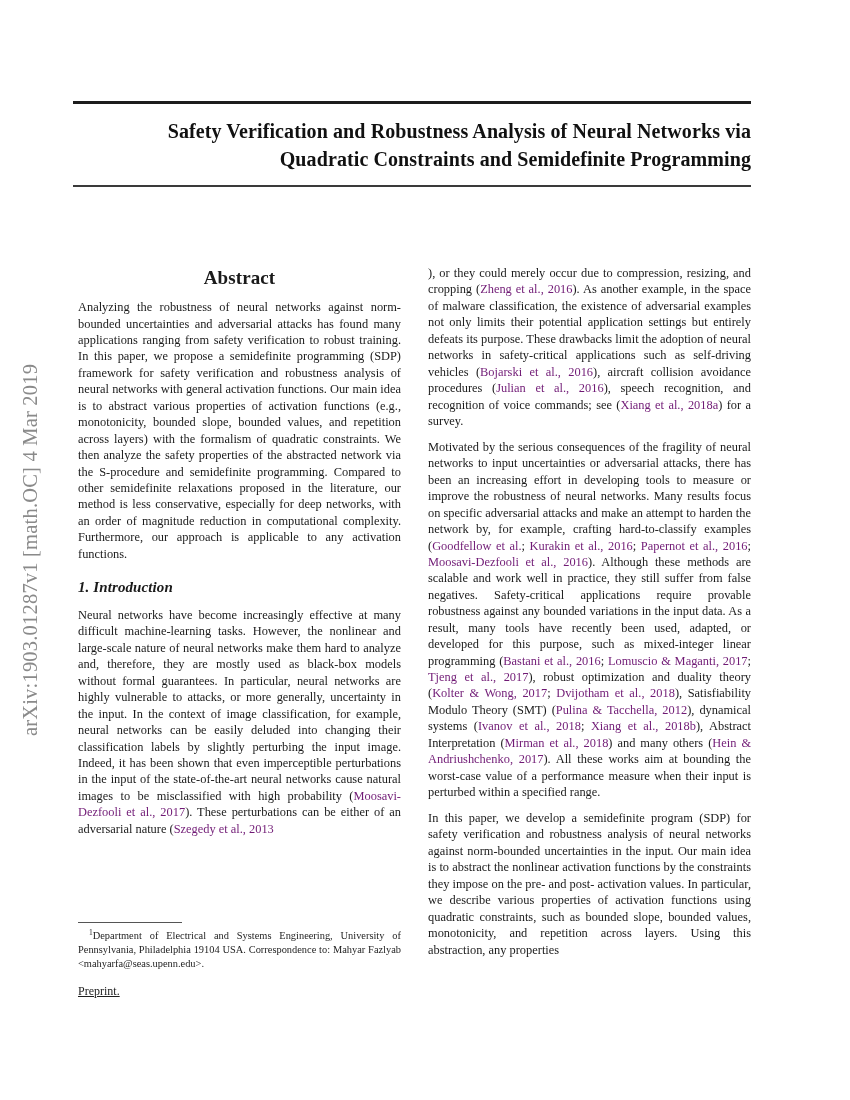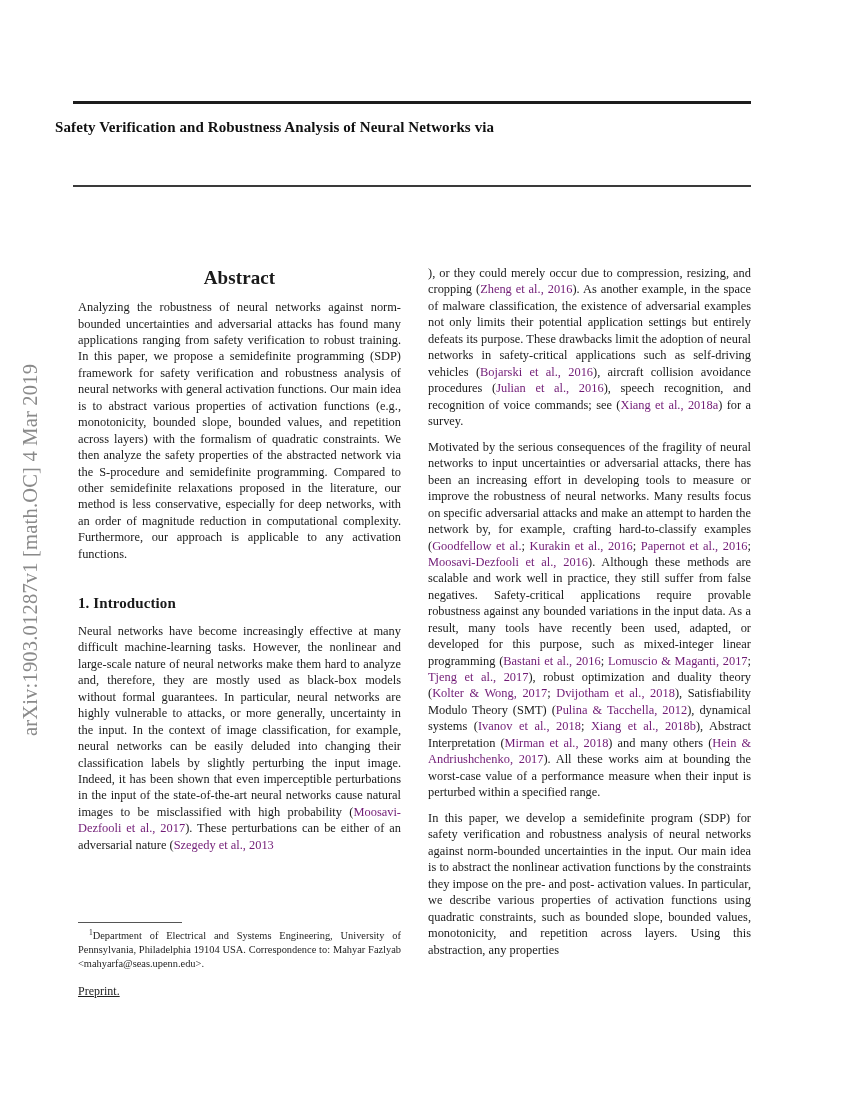--- a/index.html
+++ b/index.html
@@ -52,27 +52,27 @@
     left: 73px;
     top: 185px;
     width: 678px;
     height: 0;
     border-top: 2px solid #3a3a3a;
   }
 
   
   .title {
     position: absolute;
-    left: 55px;
+    left: 73px;
     top: 117px;
     width: 678px;
-    text-align: left;
-    font-family: "Liberation Serif", "DejaVu Serif", serif;
-    font-weight: bold;
-    font-size: 15px;
+    text-align: right;
+    font-family: "Liberation Serif", "DejaVu Serif", serif;
+    font-weight: bold;
+    font-size: 20px;
     line-height: 1.42;
     color: #111111;
     letter-spacing: 0.1px;
   }
   .title-line { display: block; }
 
   
   .authors {
     position: absolute;
     left: 73px;
@@ -117,23 +117,24 @@
     margin: 0 0 9.5px 0;
     text-align: justify;
     text-justify: inter-word;
     hyphens: manual;
   }
   .para:last-child { margin-bottom: 0; }
 
   .section-head {
     font-weight: bold;
     font-size: 15px;
-    margin: 32px 0 9px 0;
+    margin: 16px 0 9px 0;
     text-align: left;
     letter-spacing: 0.1px;
+    font-style: italic;
   }
   .cite { color: #701a75; }
 
   
   .footnote {
     position: absolute;
     left: 78px;
     top: 922px;
     width: 323px;
     font-size: 10.4px;
@@ -167,20 +168,21 @@
 <div class="page">
 
   <div class="arxiv-stamp">
     <span class="stamp-text">arXiv:1903.01287v1  [math.OC]  4 Mar 2019</span>
   </div>
 
   <div class="rule-top"></div>
 
   <div class="title">
     <span class="title-line">Safety Verification and Robustness Analysis of Neural Networks via</span>
+    <span class="title-line">Quadratic Constraints and Semidefinite Programming</span>
   </div>
 
   <div class="rule-mid"></div>
 
 
   <div class="col col-left">
     <div class="abstract-head">Abstract</div>
     <p class="para">Analyzing the robustness of neural networks against norm-bounded uncertainties and adversarial attacks has found many applications ranging from safety verification to robust training. In this paper, we propose a semidefinite programming (SDP) framework for safety verification and robustness analysis of neural networks with general activation functions. Our main idea is to abstract various properties of activation functions (e.g., monotonicity, bounded slope, bounded values, and repetition across layers) with the formalism of quadratic constraints. We then analyze the safety properties of the abstracted network via the S-procedure and semidefinite programming. Compared to other semidefinite relaxations proposed in the literature, our method is less conservative, especially for deep networks, with an order of magnitude reduction in computational complexity. Furthermore, our approach is applicable to any activation functions.</p>
 
     <div class="section-head">1. Introduction</div>

